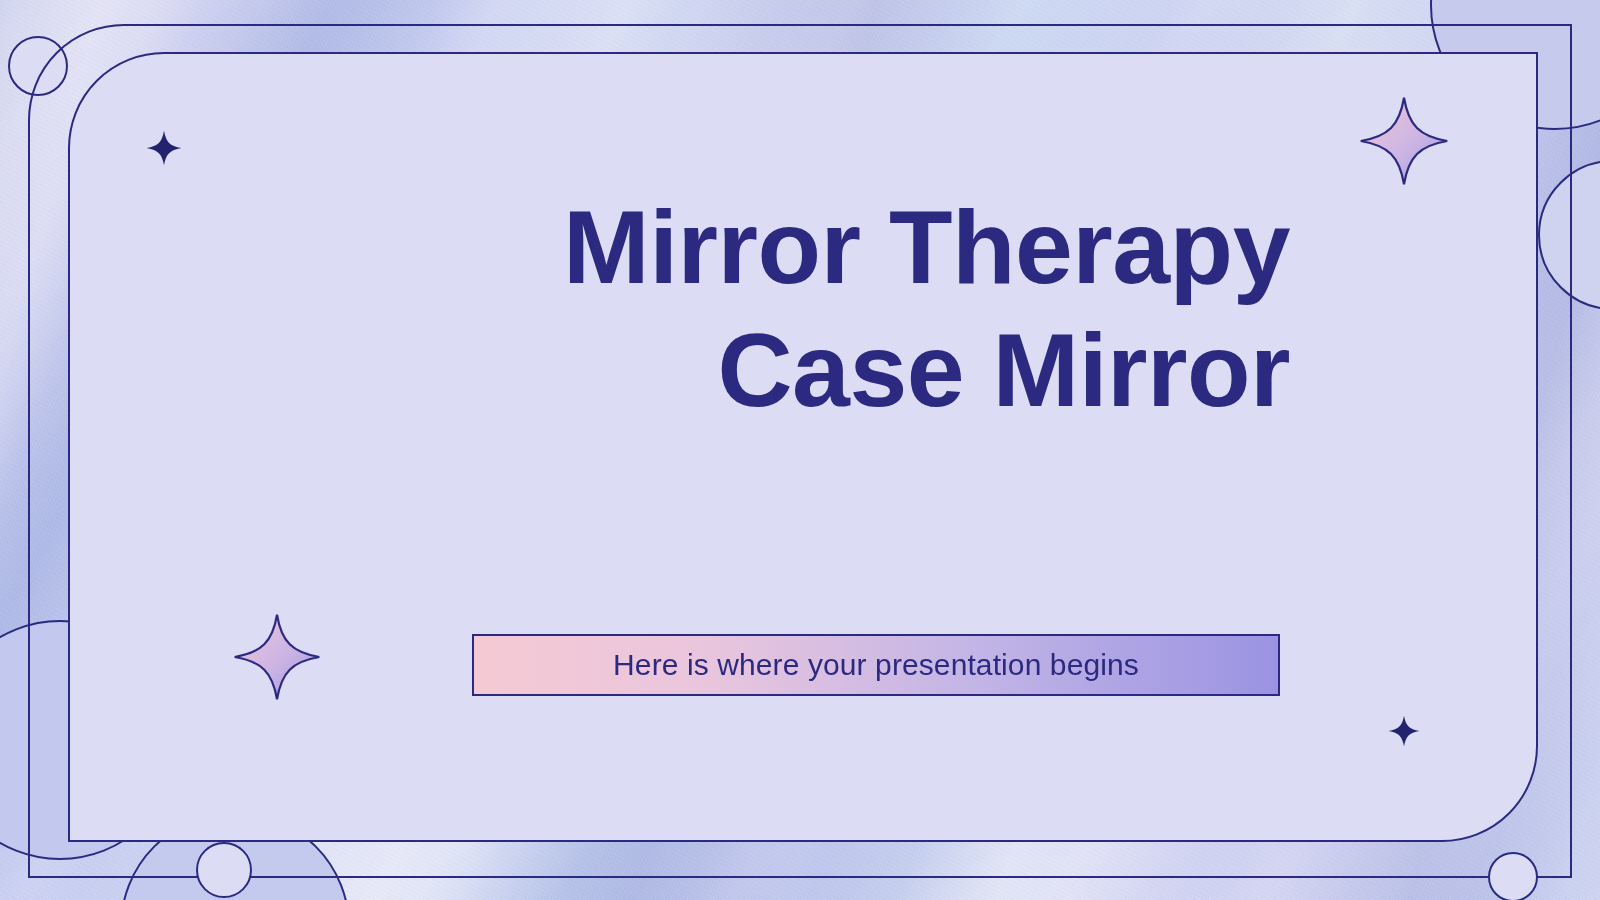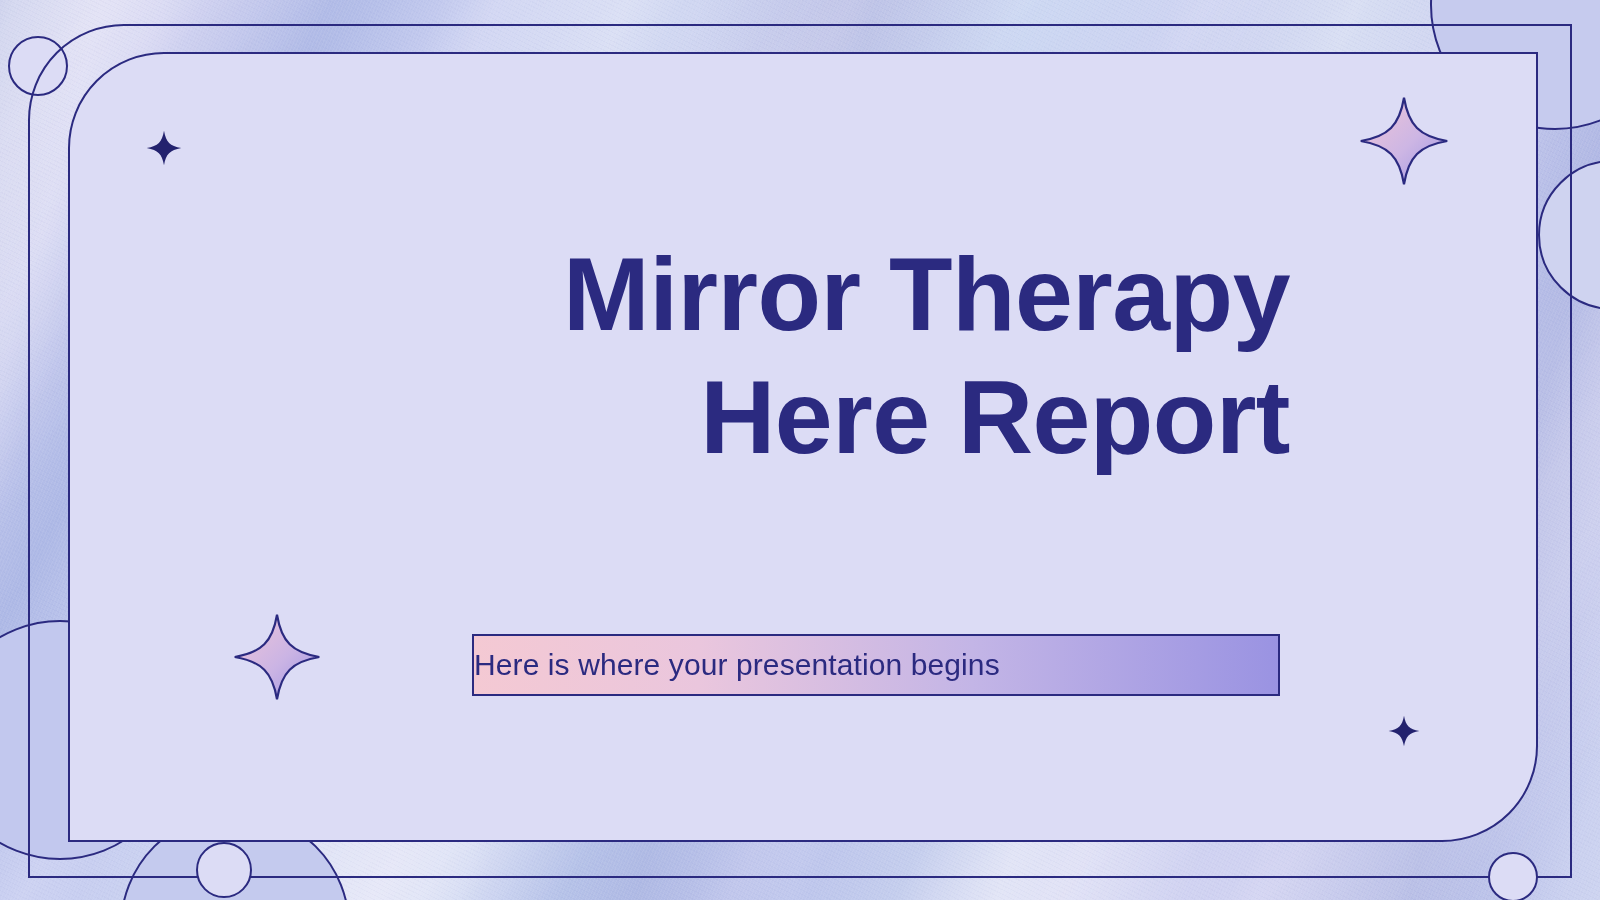--- a/index.html
+++ b/index.html
@@ -128,39 +128,38 @@
 
   
   .star-solid { position:absolute; color:#23226e; }
   .star-grad  { position:absolute; }
 
   
   .title-wrap {
     position:absolute;
     left:170px; top:186px; width:1120px;
     text-align:right;
-    margin-top:47px;
   }
   .title-line {
     color:#2b2a80;
     font-size:104px;
     line-height:1.18;
     font-weight:700;
     letter-spacing:-0.5px;
     white-space:nowrap;
   }
 
   
   .subtitle-band {
     position:absolute;
     left:472px; top:634px;
     width:808px; height:62px;
     background:linear-gradient(90deg, #f4c9d3 0%, #eac6dd 28%, #c3b5e6 62%, #9a93e2 100%);
     border:2px solid #2b2a80;
-    display:flex; align-items:center; 
+    display:flex; align-items:center; justify-content:center;
   }
   .subtitle-text {
     color:#2b2a80;
     font-size:30px;
     font-weight:400;
     letter-spacing:.1px;
     white-space:nowrap;
   }
 </style>
 </head>
@@ -212,20 +211,20 @@
 
   <svg class="star-solid" style="left:1388px; top:715px;" width="32" height="32" viewBox="0 0 100 100">
     <path d="M50 2 C56 34 66 44 98 50 C66 56 56 66 50 98 C44 66 34 56 2 50 C34 44 44 34 50 2 Z" fill="#23226e"></path>
   </svg>
 
   <div class="deco circle-bl outline"></div>
   <div class="deco circle-br outline"></div>
 
   <div class="title-wrap">
     <div class="title-line">Mirror Therapy</div>
-    <div class="title-line">Here Report</div>
+    <div class="title-line">Case Mirror</div>
   </div>
 
   <div class="subtitle-band">
     <span class="subtitle-text">Here is where your presentation begins</span>
   </div>
 
 </div>
 
 </body></html>

